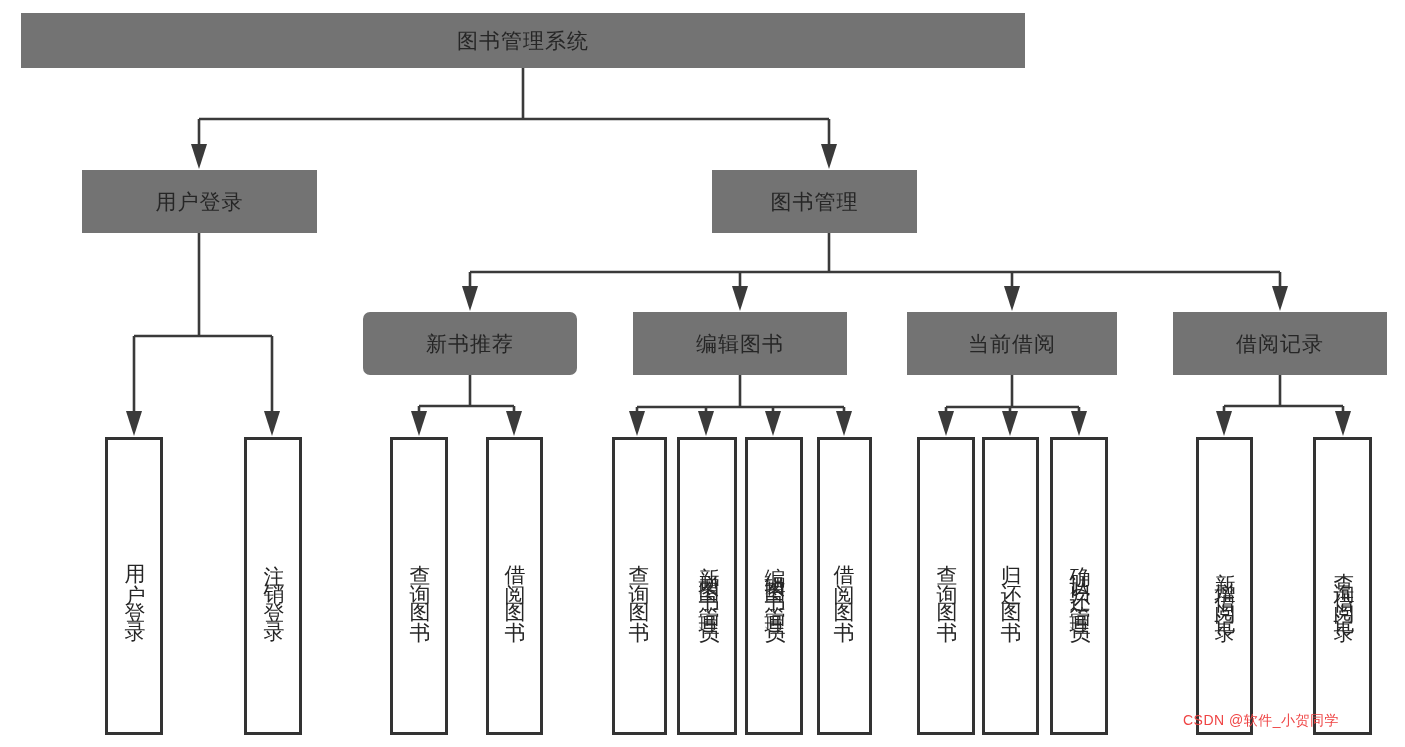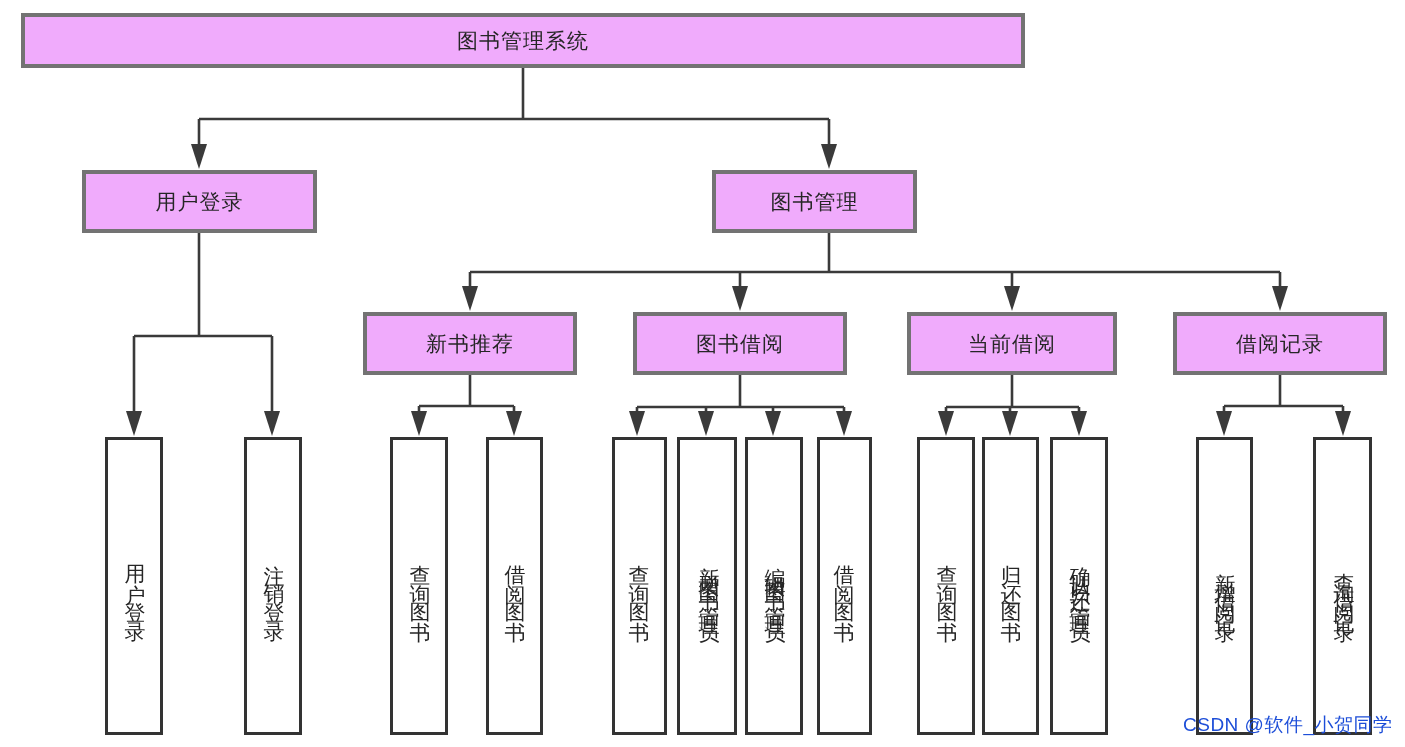--- a/index.html
+++ b/index.html
@@ -3,36 +3,36 @@
 <meta charset="utf-8">
 <style>
   html,body { margin:0; padding:0; background:#ffffff; }
   .stage {
     position:relative; width:1405px; height:747px; background:#ffffff;
     font-family:"Liberation Sans", sans-serif; overflow:hidden;
   }
   svg.wires { position:absolute; left:0; top:0; width:1405px; height:747px; }
   .node {
     position:absolute; box-sizing:border-box;
-    border:4px solid #737373; background:#f0abfc; color:#262626;
+    border:4px solid #737373; background:#737373; color:#262626;
     display:flex; align-items:center; justify-content:center;
     font-size:21px; letter-spacing:1px; white-space:nowrap;
   }
   .leaf {
     position:absolute; box-sizing:border-box; top:437px; height:298px;
     border:3px solid #333333; background:#ffffff; color:#262626;
     writing-mode:vertical-rl; text-orientation:mixed;
     text-align:center; font-size:21px; line-height:50px;
   }
   .ls-s { letter-spacing:19px; }  
   .ls-m { letter-spacing:10px; }  
   .ls-l { letter-spacing:8px;  }  
   .watermark {
     position:absolute; left:1183px; top:712px; z-index:5;
-    color:#1d4ed8; font-size:19px; letter-spacing:0.5px; white-space:nowrap;
+    color:#ef4444; font-size:14px; letter-spacing:0.5px; white-space:nowrap;
   }
 </style>
 </head>
 <body>
 
 <div class="stage">
 
   <svg class="wires" viewBox="0 0 1405 747" fill="none" stroke="#3a3a3a" stroke-width="2.6">
 
     <line x1="523" y1="68" x2="523" y2="119"></line>
@@ -96,22 +96,22 @@
       <polygon points="1216,411 1232,411 1224,436"></polygon>
       <polygon points="1335,411 1351,411 1343,436"></polygon>
     </g>
   </svg>
 
   <div class="node" style="left:21px; top:13px; width:1004px; height:55px;">图书管理系统</div>
 
   <div class="node" style="left:82px; top:170px; width:235px; height:63px;">用户登录</div>
   <div class="node" style="left:712px; top:170px; width:205px; height:63px;">图书管理</div>
 
-  <div class="node" style="left:363px; top:312px; width:214px; height:63px;">新书推荐</div>
-  <div class="node" style="left:633px; top:312px; width:214px; height:63px;">图书借阅</div>
+  <div class="node" style="left:363px; top:312px; width:214px; height:63px;border-radius:7px;">新书推荐</div>
+  <div class="node" style="left:633px; top:312px; width:214px; height:63px;">编辑图书</div>
   <div class="node" style="left:1173px; top:312px; width:214px; height:63px;">借阅记录</div>
   <div class="node" style="left:907px; top:312px; width:210px; height:63px;">当前借阅</div>
 
   <div class="leaf ls-s" style="left:105px; width:58px;">用户登录</div>
   <div class="leaf ls-s" style="left:244px; width:58px;">注销登录</div>
   <div class="leaf ls-s" style="left:390px; width:58px;">查询图书</div>
   <div class="leaf ls-s" style="left:486px; width:57px;">借阅图书</div>
   <div class="leaf ls-s" style="left:612px; width:55px;">查询图书</div>
   <div class="leaf ls-l" style="left:677px; width:60px;">新增图书（管理员）</div>
   <div class="leaf ls-l" style="left:745px; width:58px;">编辑图书（管理员）</div>

